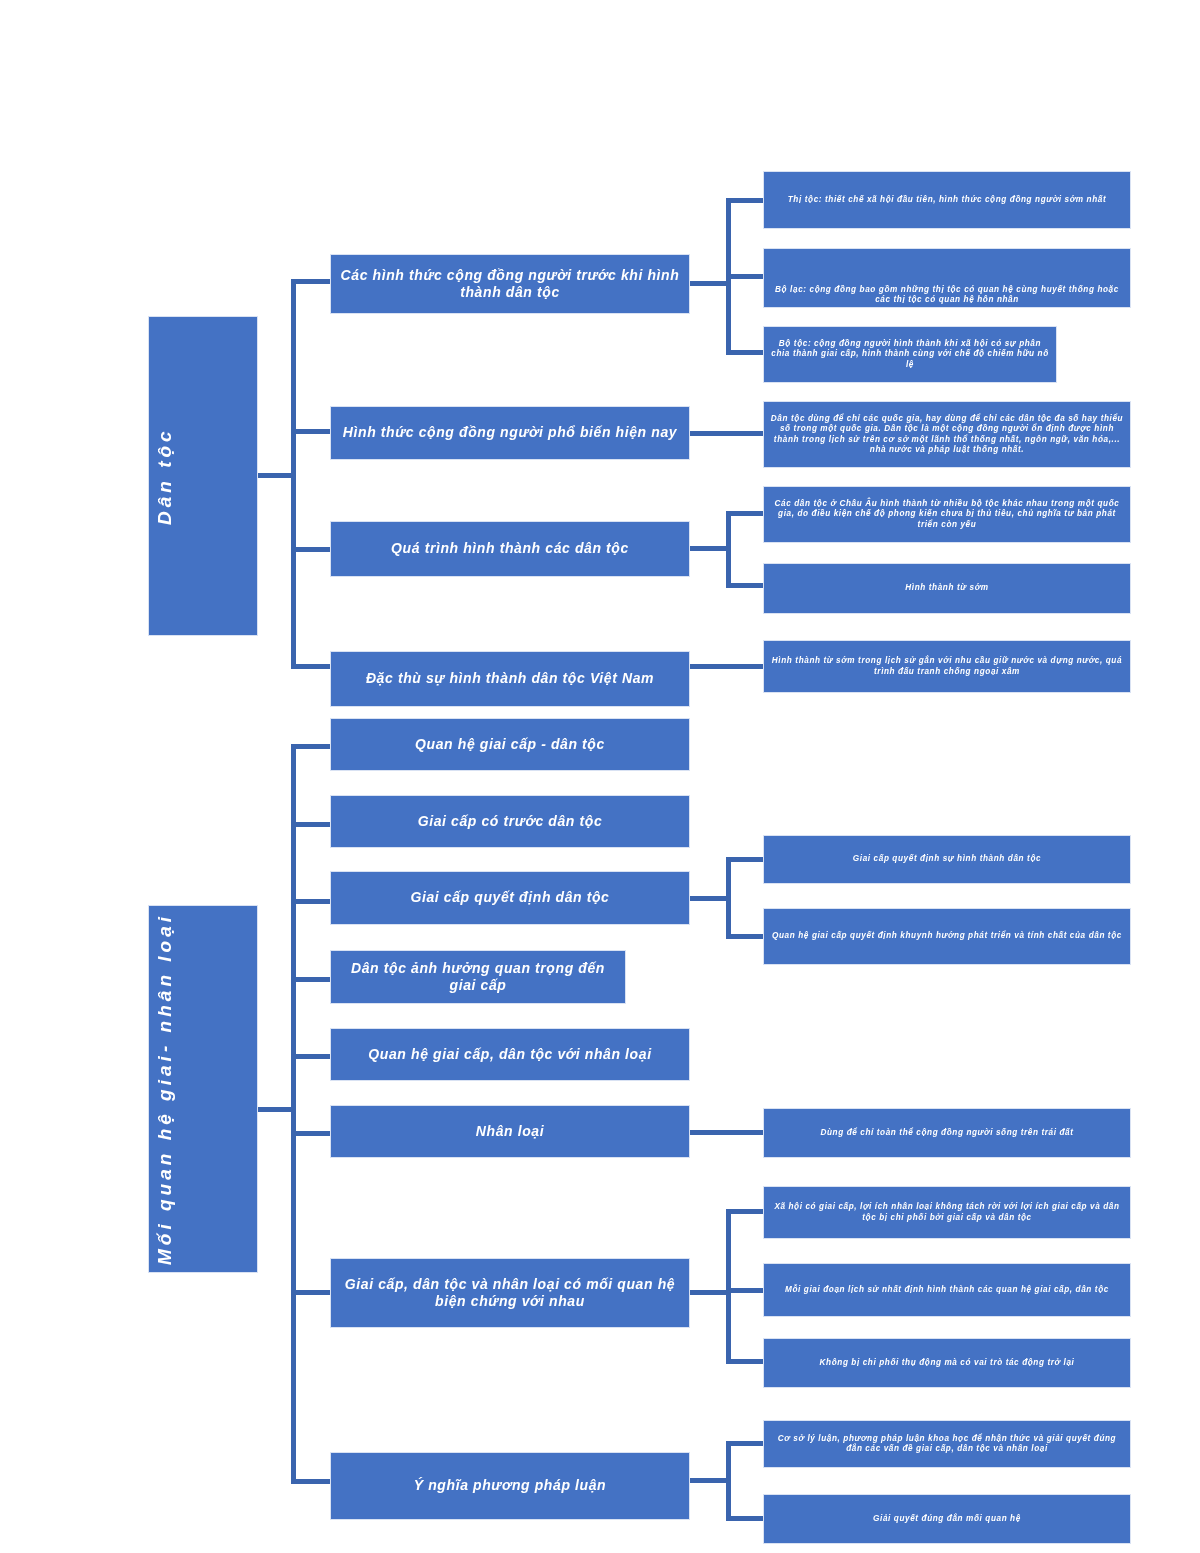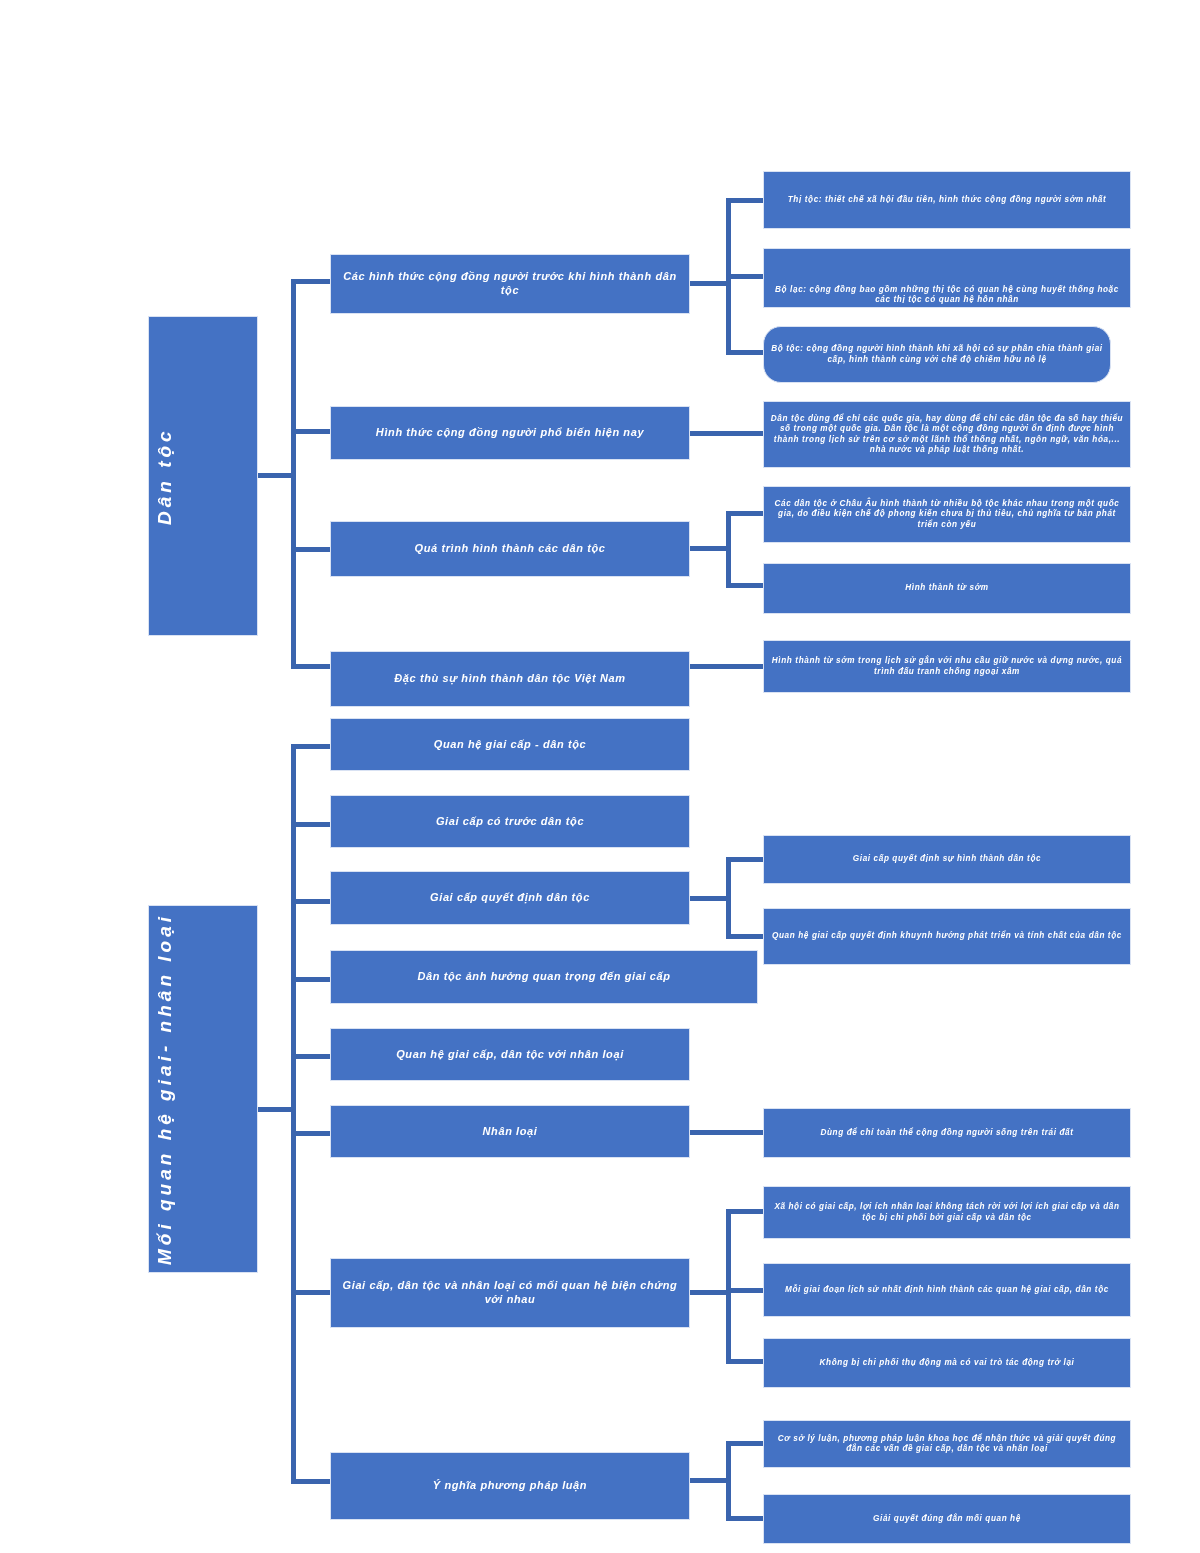--- a/index.html
+++ b/index.html
@@ -43,21 +43,21 @@
     transform: rotate(180deg);
     letter-spacing: 4px;
     font-size: 19px;
     padding: 10px 4px;
   }
   .root .rootline {
     display: block;
     text-align: center;
     white-space: nowrap;
   }
-  .lvl1 { font-size: 11px; }
+  .lvl1 { font-size: 14px; }
   .lvl2 { font-size: 8.2px; }
   .italic { font-style: italic; }
   .conn {
     position: absolute;
     background: #3A64AE;
   }
 </style>
 </head>
 <body>
 
@@ -92,21 +92,21 @@
   <div class="conn" style="left:726px; top:198px; width:38px; height:5px;"></div>
   <div class="conn" style="left:726px; top:274px; width:38px; height:5px;"></div>
   <div class="conn" style="left:726px; top:350px; width:38px; height:5px;"></div>
 
   <div class="node lvl2" style="left:763px; top:171px; width:368px; height:58px;">
     <span>Thị tộc: thiết chế xã hội đầu tiên, hình thức cộng đồng người sớm nhất</span>
   </div>
   <div class="node lvl2" style="left:763px; top:248px; width:368px; height:60px;align-items:flex-end;">
     <span>Bộ lạc: cộng đồng bao gồm những thị tộc có quan hệ cùng huyết thống hoặc các thị tộc có quan hệ hôn nhân</span>
   </div>
-  <div class="node lvl2" style="left:763px; top:326px; width:348px; height:57px;border-radius:18px;">
+  <div class="node lvl2" style="left:763px; top:326px; width:294px; height:57px;">
     <span>Bộ tộc: cộng đồng người hình thành khi xã hội có sự phân chia thành giai cấp, hình thành cùng với chế độ chiếm hữu nô lệ</span>
   </div>
 
   <div class="conn" style="left:690px; top:431px; width:74px; height:5px;"></div>
   <div class="node lvl2" style="left:763px; top:401px; width:368px; height:67px;">
     <span>Dân tộc dùng để chỉ các quốc gia, hay dùng để chỉ các dân tộc đa số hay thiểu số trong một quốc gia. Dân tộc là một cộng đồng người ổn định được hình thành trong lịch sử trên cơ sở một lãnh thổ thống nhất, ngôn ngữ, văn hóa,... nhà nước và pháp luật thống nhất.</span>
   </div>
 
   <div class="conn" style="left:690px; top:546px; width:40px; height:5px;"></div>
   <div class="conn" style="left:726px; top:511px; width:5px; height:77px;"></div>
@@ -143,21 +143,21 @@
 
   <div class="node lvl1" style="left:330px; top:718px; width:360px; height:53px;">
     <span>Quan hệ giai cấp - dân tộc</span>
   </div>
   <div class="node lvl1" style="left:330px; top:795px; width:360px; height:53px;">
     <span>Giai cấp có trước dân tộc</span>
   </div>
   <div class="node lvl1" style="left:330px; top:871px; width:360px; height:54px;">
     <span>Giai cấp quyết định dân tộc</span>
   </div>
-  <div class="node lvl1" style="left:330px; top:950px; width:428px; height:54px;">
+  <div class="node lvl1" style="left:330px; top:950px; width:296px; height:54px;">
     <span>Dân tộc ảnh hưởng quan trọng đến giai cấp</span>
   </div>
   <div class="node lvl1" style="left:330px; top:1028px; width:360px; height:53px;">
     <span>Quan hệ giai cấp, dân tộc với nhân loại</span>
   </div>
   <div class="node lvl1" style="left:330px; top:1105px; width:360px; height:53px;">
     <span>Nhân loại</span>
   </div>
   <div class="node lvl1" style="left:330px; top:1258px; width:360px; height:70px;">
     <span>Giai cấp, dân tộc và nhân loại có mối quan hệ biện chứng với nhau</span>

